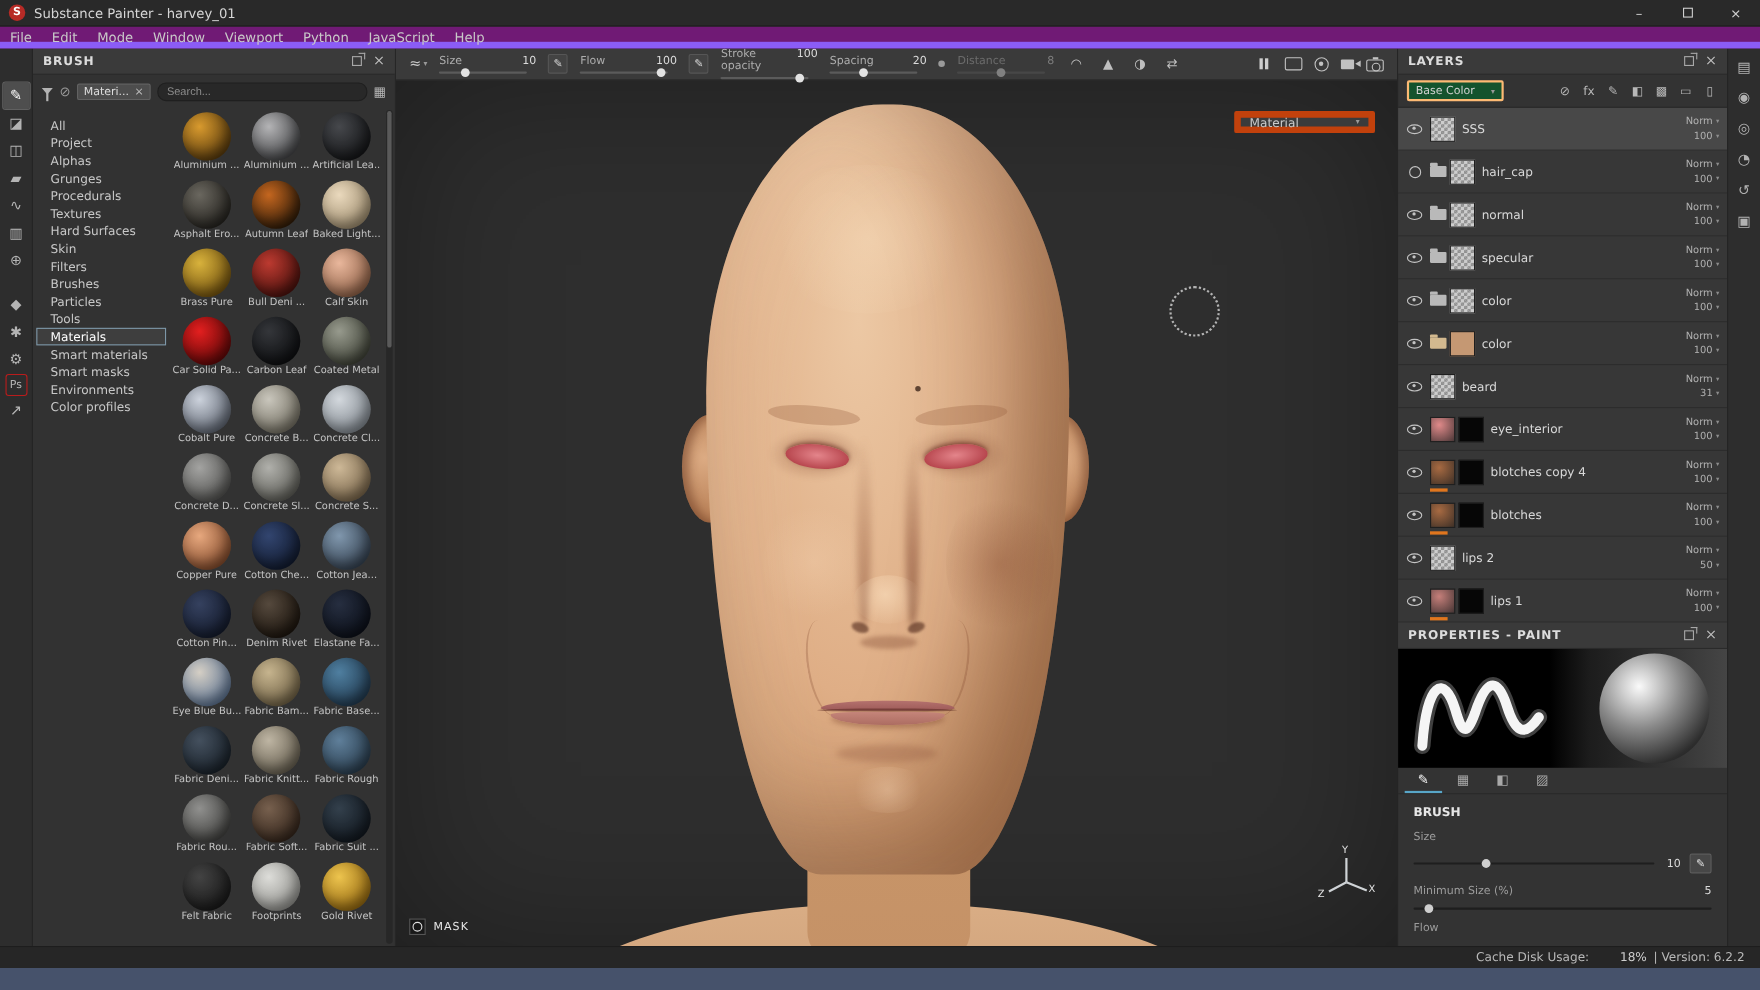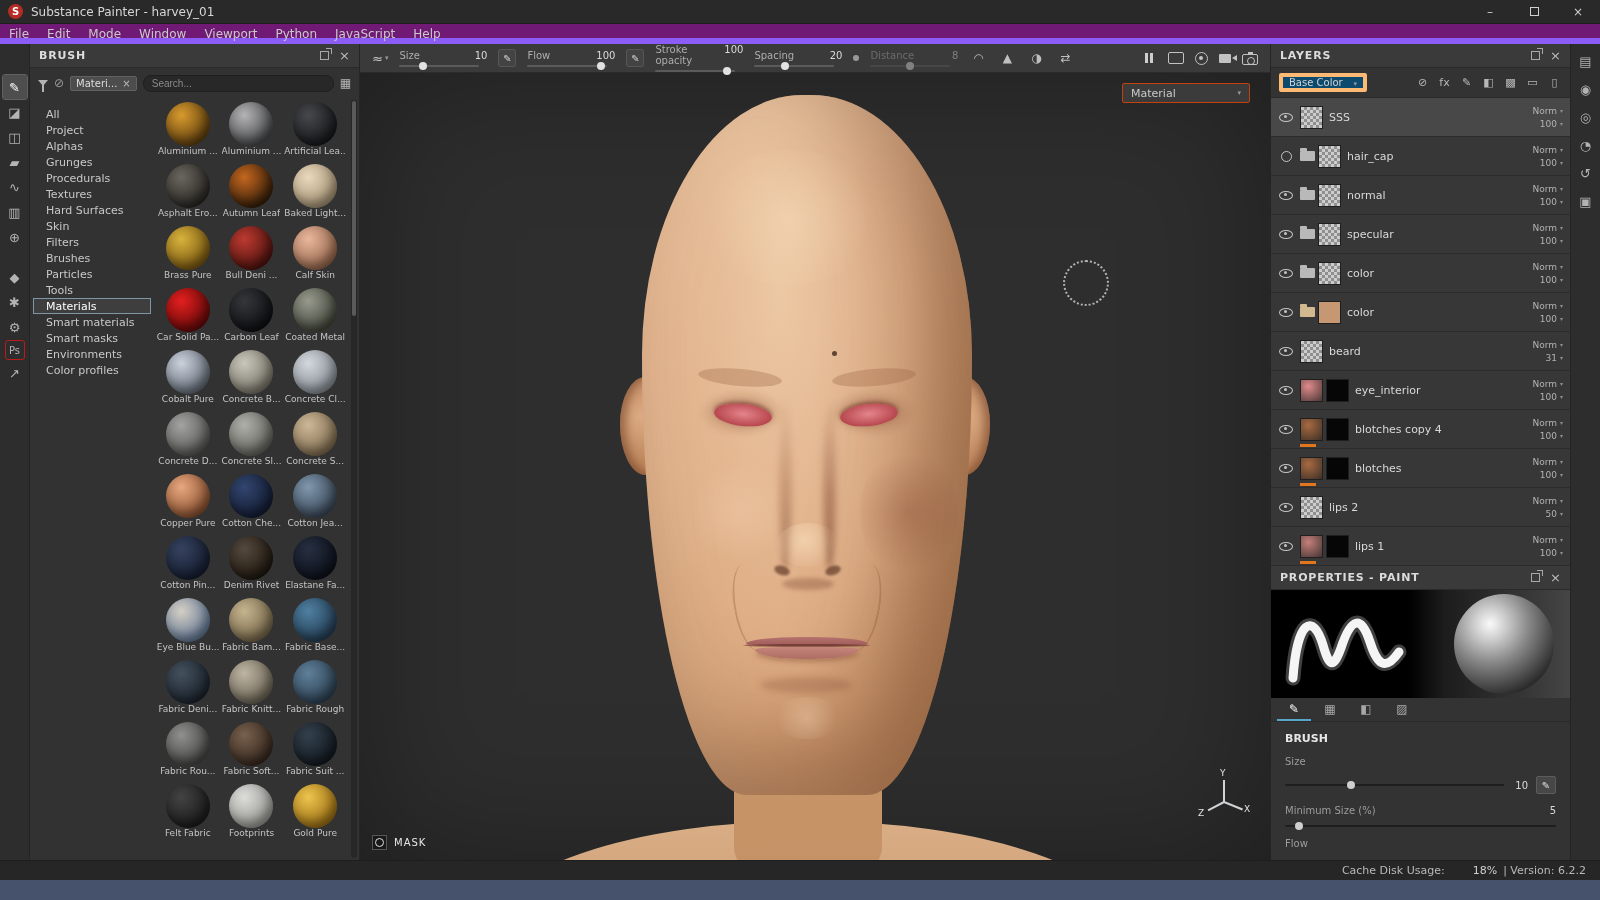--- a/index.html
+++ b/index.html
@@ -75,21 +75,21 @@
 .matball{width:13px;height:13px;border:1px solid #c2c2c2;border-radius:50%}
 .matball::after{content:"";position:absolute;left:3px;top:3px;width:4px;height:4px;border-radius:50%;background:#c2c2c2}
 .vcam{width:12px;height:9px;background:#c2c2c2;border-radius:1px}
 .vcam::after{content:"";position:absolute;right:-6px;top:1px;border-right:5px solid #c2c2c2;border-top:3px solid transparent;border-bottom:3px solid transparent}
 .cam{width:16px;height:11px;border:1px solid #c2c2c2;border-radius:2px;margin-top:2px}
 .cam::before{content:"";position:absolute;left:4px;top:2px;width:6px;height:6px;border:1px solid #c2c2c2;border-radius:50%}
 .cam::after{content:"";position:absolute;top:-3px;left:5px;width:5px;height:2px;background:#c2c2c2}
 
 
 .viewport{position:absolute;left:360px;top:73px;width:910px;height:787px;background:#2e2e2e;overflow:hidden;box-shadow:inset 0 0 140px rgba(0,0,0,.35)}
-.vp-select{position:absolute;top:10px;right:20px;width:128px;height:20px;background:#3b3b3b;border:1px solid #c2410c;border-radius:2px;color:#cacaca;font-size:11px;display:flex;align-items:center;justify-content:space-between;padding:0 8px;z-index:10}
+.vp-select{position:absolute;top:28px;right:20px;width:128px;height:20px;background:#3b3b3b;border:6px solid #c2410c;border-radius:2px;color:#cacaca;font-size:11px;display:flex;align-items:center;justify-content:space-between;padding:0 8px;z-index:10}
 .brush-cursor{position:absolute;left:703px;top:187px;width:46px;height:46px;border:2px dotted #d5d5d5;border-radius:50%;opacity:.8;z-index:9}
 .mask-chip{position:absolute;left:12px;bottom:10px;display:flex;align-items:center;gap:7px;z-index:10}
 .mask-ic{width:15px;height:15px;background:#191919;border:1px solid #565656;display:flex;align-items:center;justify-content:center}
 .mask-ic::before{content:"";width:7px;height:7px;border:1.5px solid #e0e0e0;border-radius:50%}
 .mask-txt{font-size:10px;font-weight:normal;letter-spacing:1px;color:#e6e6e6}
 .gizmo{position:absolute;right:18px;bottom:34px;width:56px;height:56px;z-index:10}
 .gz{position:absolute;background:#cfd3d6}
 .gz-y{left:27px;top:10px;width:2px;height:22px}
 .gz-x{left:28px;top:31px;width:20px;height:2px;transform-origin:left center;transform:rotate(22deg)}
 .gz-z{left:28px;top:31px;width:18px;height:2px;transform-origin:left center;transform:rotate(152deg)}
@@ -132,21 +132,21 @@
 .mouthline{left:101px;top:549px;width:127px;height:3px;border-radius:50%;background:rgba(88,38,32,.55)}
 .lipbot{left:113px;top:552px;width:104px;height:12px;border-radius:40% 40% 60% 60%/30% 30% 100% 100%;background:linear-gradient(#c5857a,#ad6d62);box-shadow:0 3px 5px rgba(115,58,38,.35)}
 .chincrease{left:118px;top:582px;width:92px;height:16px;border-radius:50%;background:rgba(125,65,42,.25);filter:blur(3px)}
 .chinhl{left:128px;top:602px;width:74px;height:42px;border-radius:50%;background:radial-gradient(circle,rgba(255,226,196,.32),rgba(255,226,196,0) 70%)}
 .cheekhl{left:52px;top:360px;width:92px;height:112px;border-radius:50%;background:radial-gradient(circle,rgba(255,228,198,.22),transparent 70%)}
 .cheeksh{left:218px;top:350px;width:98px;height:135px;border-radius:50%;background:radial-gradient(circle,rgba(120,58,34,.28),transparent 70%)}
 
 
 .rightpanel{position:absolute;left:1270px;top:44px;bottom:40px;width:300px;background:#333;border-left:1px solid #252525;display:flex;flex-direction:column}
 .layers-toolbar{height:30px;display:flex;align-items:center;gap:7px;padding:0 8px;border-bottom:1px solid #2a2a2a;flex:none}
-.channel-select{width:88px;height:19px;background:#0c4a6e;border:4px solid #fdba74;border-radius:2px;font-size:10px;color:#d2d2d2;display:flex;align-items:flex-end;justify-content:space-between;padding:0 6px}
+.channel-select{width:88px;height:19px;background:#14532d;border:2px solid #fdba74;border-radius:2px;font-size:10px;color:#d2d2d2;display:flex;align-items:center;justify-content:space-between;padding:0 6px}
 .lt-spacer{flex:1}
 .lt-ic{color:#b8b8b8;font-size:11px;display:flex;align-items:center;justify-content:center;width:15px;height:15px}
 .layers-list{height:468px;overflow:hidden;flex:none}
 .layer-row{height:39px;border-bottom:1px solid #2c2c2c;display:flex;align-items:center;gap:6px;padding:0 7px;background:#373737}
 .layer-row.sel{background:#484848}
 .eye{width:16px;height:16px;position:relative;flex:none}
 .eye::before{content:"";position:absolute;left:1px;top:4px;width:12px;height:7px;border:1px solid #c4c4c4;border-radius:50%}
 .eye::after{content:"";position:absolute;left:6px;top:6px;width:3px;height:3px;border-radius:50%;background:#c4c4c4}
 .eye.off::before{width:9px;height:9px;left:3px;top:3px;border-radius:50%}
 .eye.off::after{display:none}
@@ -402,21 +402,21 @@
           <div class="mat">
             <div class="mat-thumb" style="background: radial-gradient(circle at 35% 30%, rgb(67, 67, 67), rgb(24, 24, 24) 80%);"></div>
             <div class="mat-label">Felt Fabric</div>
           </div>
           <div class="mat">
             <div class="mat-thumb" style="background: radial-gradient(circle at 35% 30%, rgb(221, 221, 217), rgb(143, 143, 139) 80%);"></div>
             <div class="mat-label">Footprints</div>
           </div>
           <div class="mat">
             <div class="mat-thumb" style="background: radial-gradient(circle at 35% 30%, rgb(237, 196, 78), rgb(147, 103, 15) 80%);"></div>
-            <div class="mat-label">Gold Pure</div>
+            <div class="mat-label">Gold Rivet</div>
           </div>
         </div>
       <div class="vscroll">
           <div class="vthumb"></div>
         </div>
     </div>
   </div>
 </div>
 
 <div class="toolbar">

